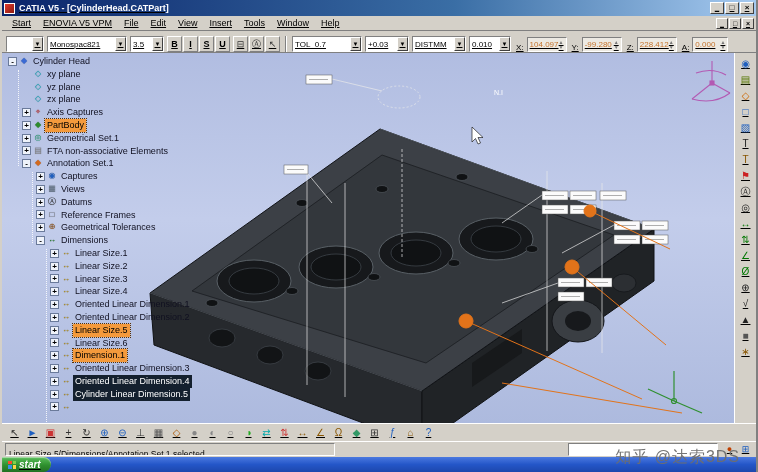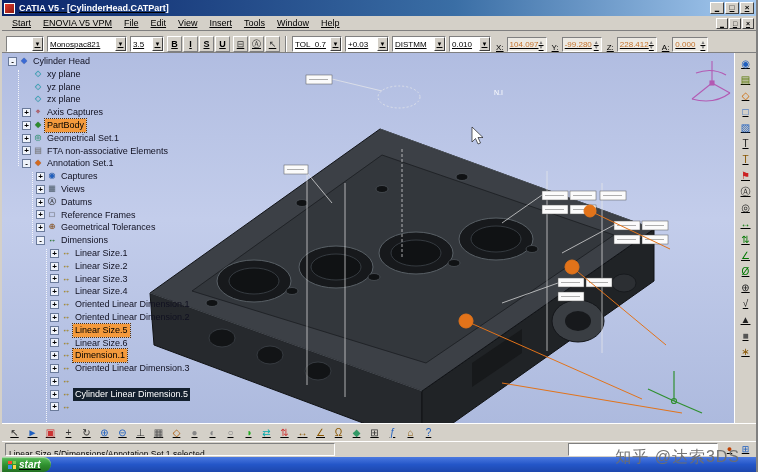--- a/index.html
+++ b/index.html
@@ -124,21 +124,21 @@
         <span class="fbtn">I</span>
         <span class="fbtn">S</span>
         <span class="fbtn">U</span>
       </span>
     <span style="display:flex;gap:1px;">
         <span class="fbtn icon" style="color: rgb(51, 51, 51);">⊟</span>
         <span class="fbtn icon" style="color: rgb(51, 51, 51);">Ⓐ</span>
         <span class="fbtn icon" style="color: rgb(51, 51, 51);">↖</span>
       </span>
     <span class="tsep"></span>
-    <span class="combo" style="width:50px;">
+    <span class="combo" style="width:70px;">
       <span class="val">TOL_0.7</span>
       <span class="arrow">▼</span>
     </span>
     <span class="combo" style="width:44px;">
       <span class="val">+0.03</span>
       <span class="arrow">▼</span>
     </span>
     <span class="combo" style="width:54px;">
       <span class="val">DISTMM</span>
       <span class="arrow">▼</span>
@@ -418,20 +418,21 @@
             <span class="tree-label">Dimension.1</span>
           </div>
           <div class="tree-row" style="padding-left: 42px;">
             <span class="expander">+</span>
             <span class="tree-icon" style="color: rgb(176, 136, 0);">↔</span>
             <span class="tree-label">Oriented Linear Dimension.3</span>
           </div>
           <div class="tree-row dark" style="padding-left: 42px;">
             <span class="expander">+</span>
             <span class="tree-icon" style="color: rgb(176, 136, 0);">↔</span>
+            <span class="tree-label">Oriented Linear Dimension.4</span>
           </div>
           <div class="tree-row dark" style="padding-left: 42px;">
             <span class="expander">+</span>
             <span class="tree-icon" style="color: rgb(176, 136, 0);">↔</span>
             <span class="tree-label">Cylinder Linear Dimension.5</span>
           </div>
           <div class="tree-row dark" style="padding-left: 42px;">
             <span class="expander">+</span>
             <span class="tree-icon" style="color: rgb(176, 136, 0);">↔</span>
           </div>

